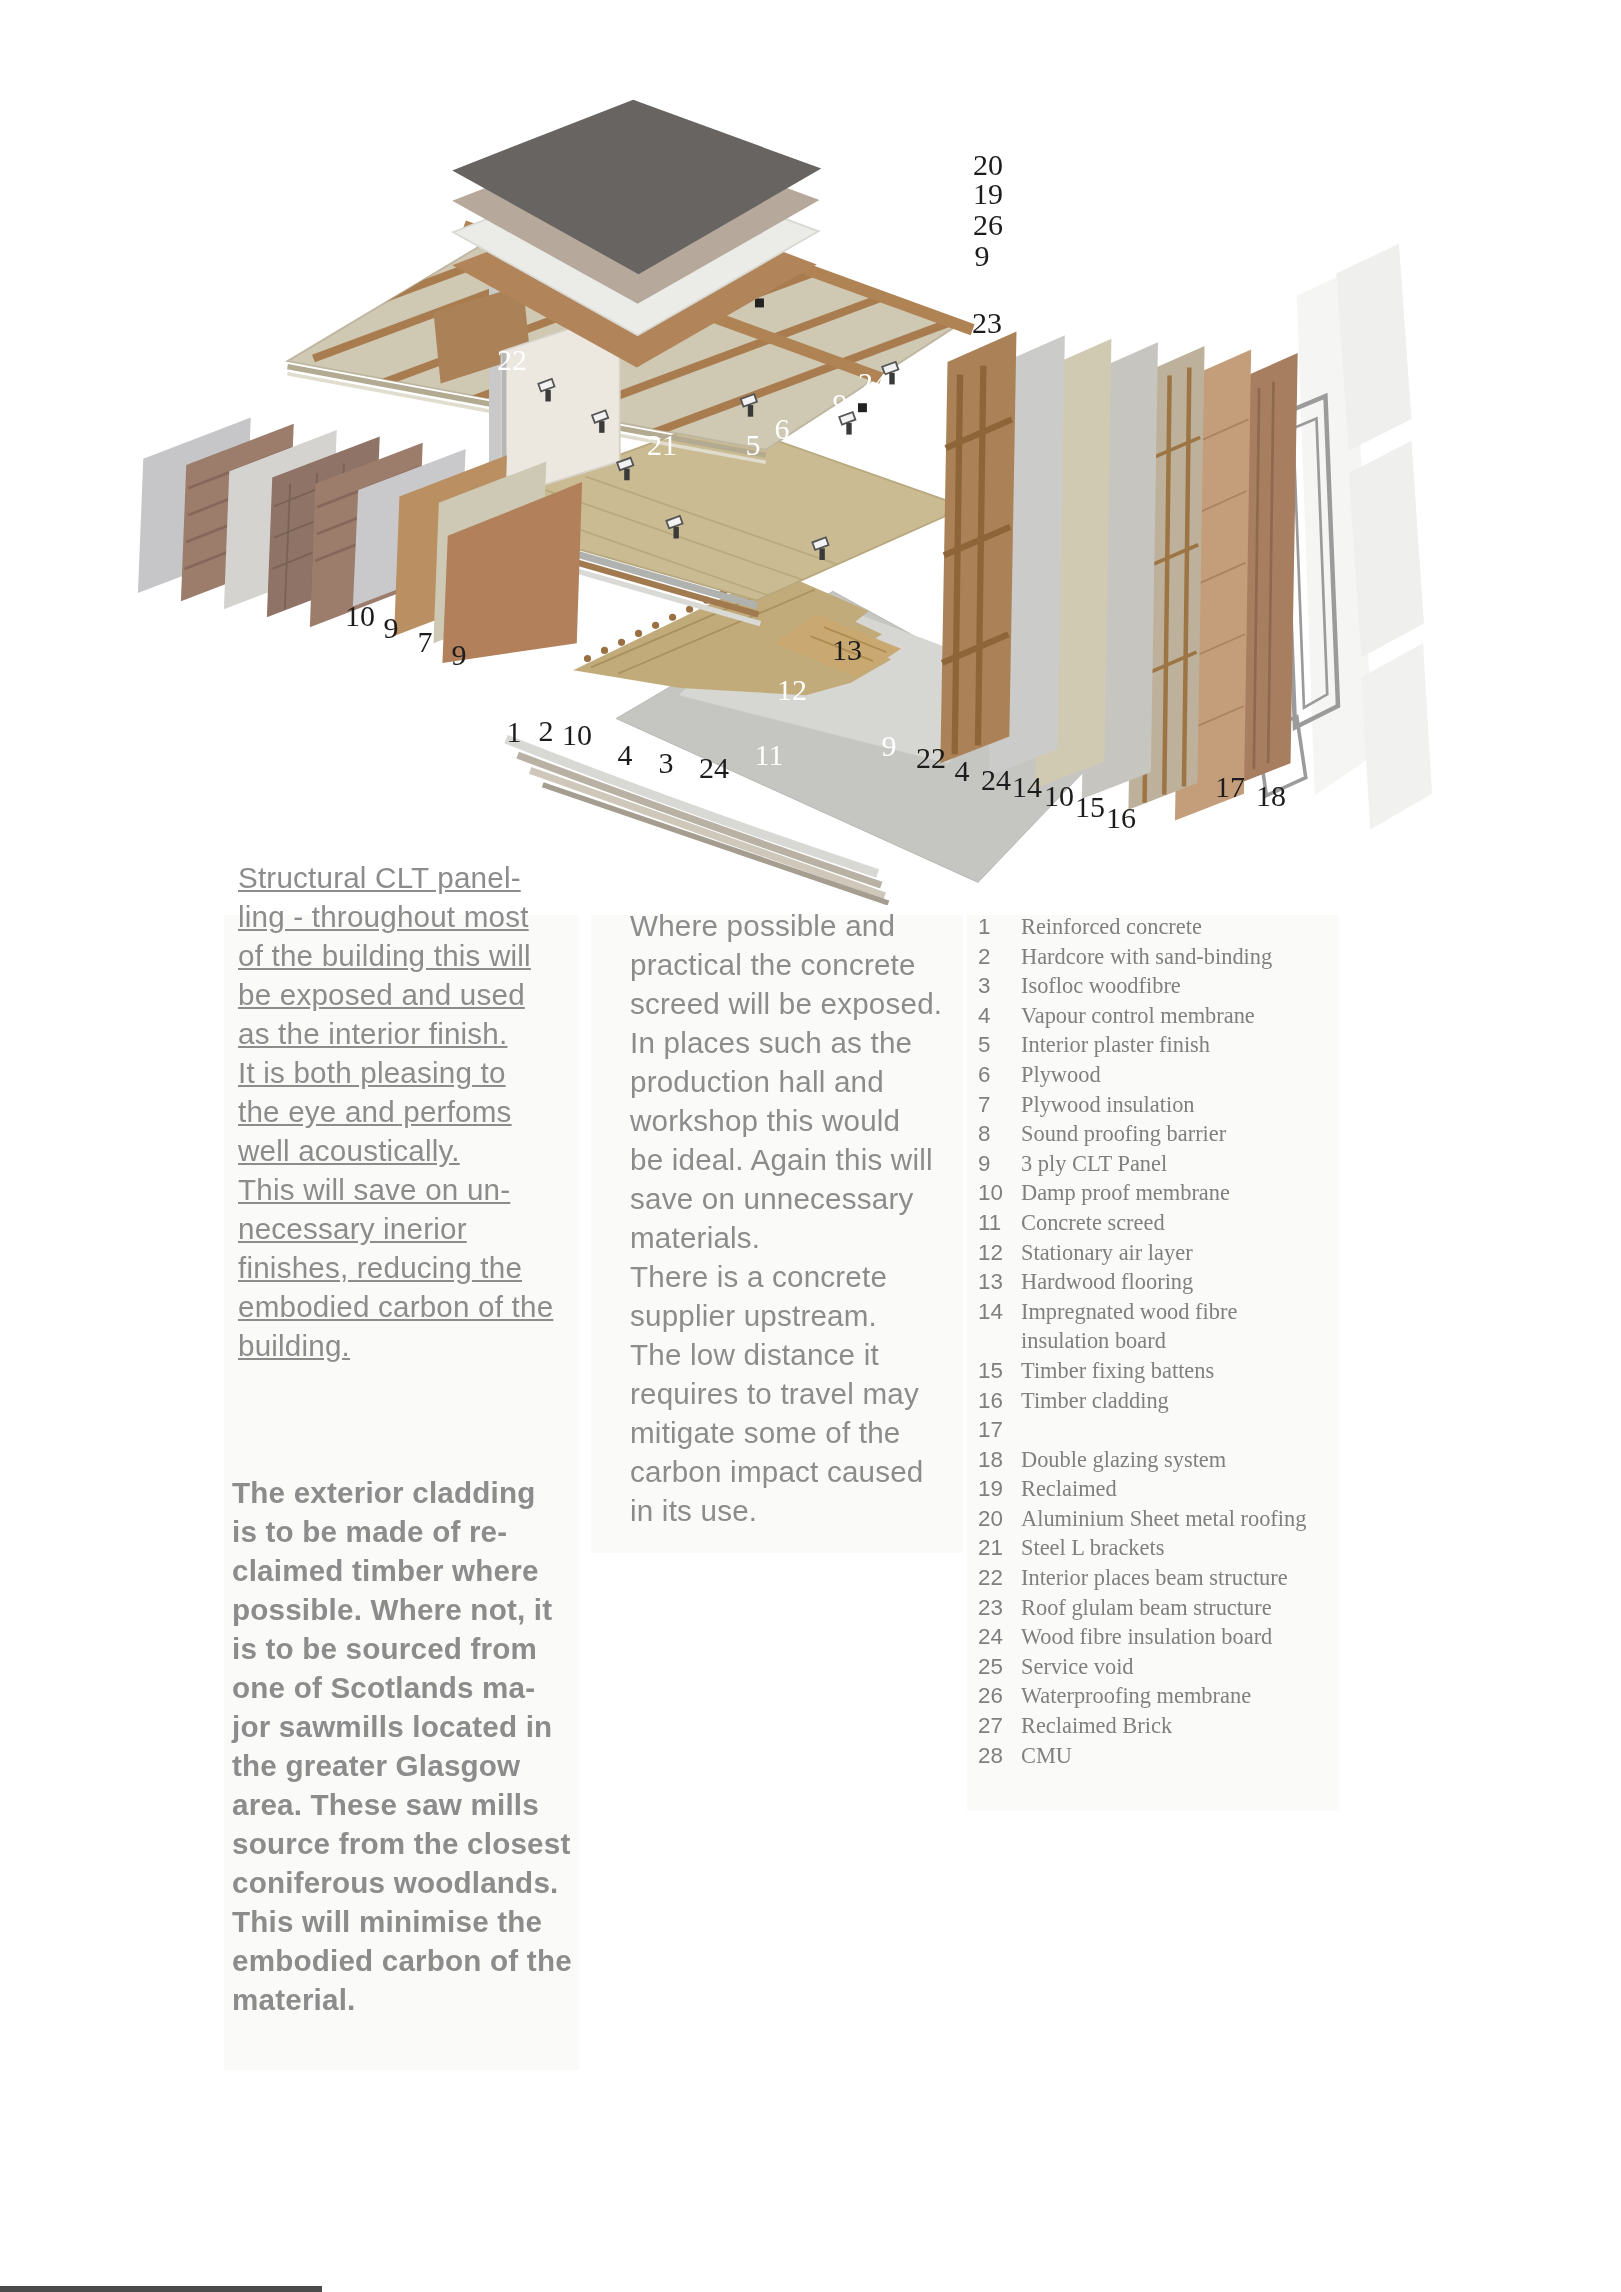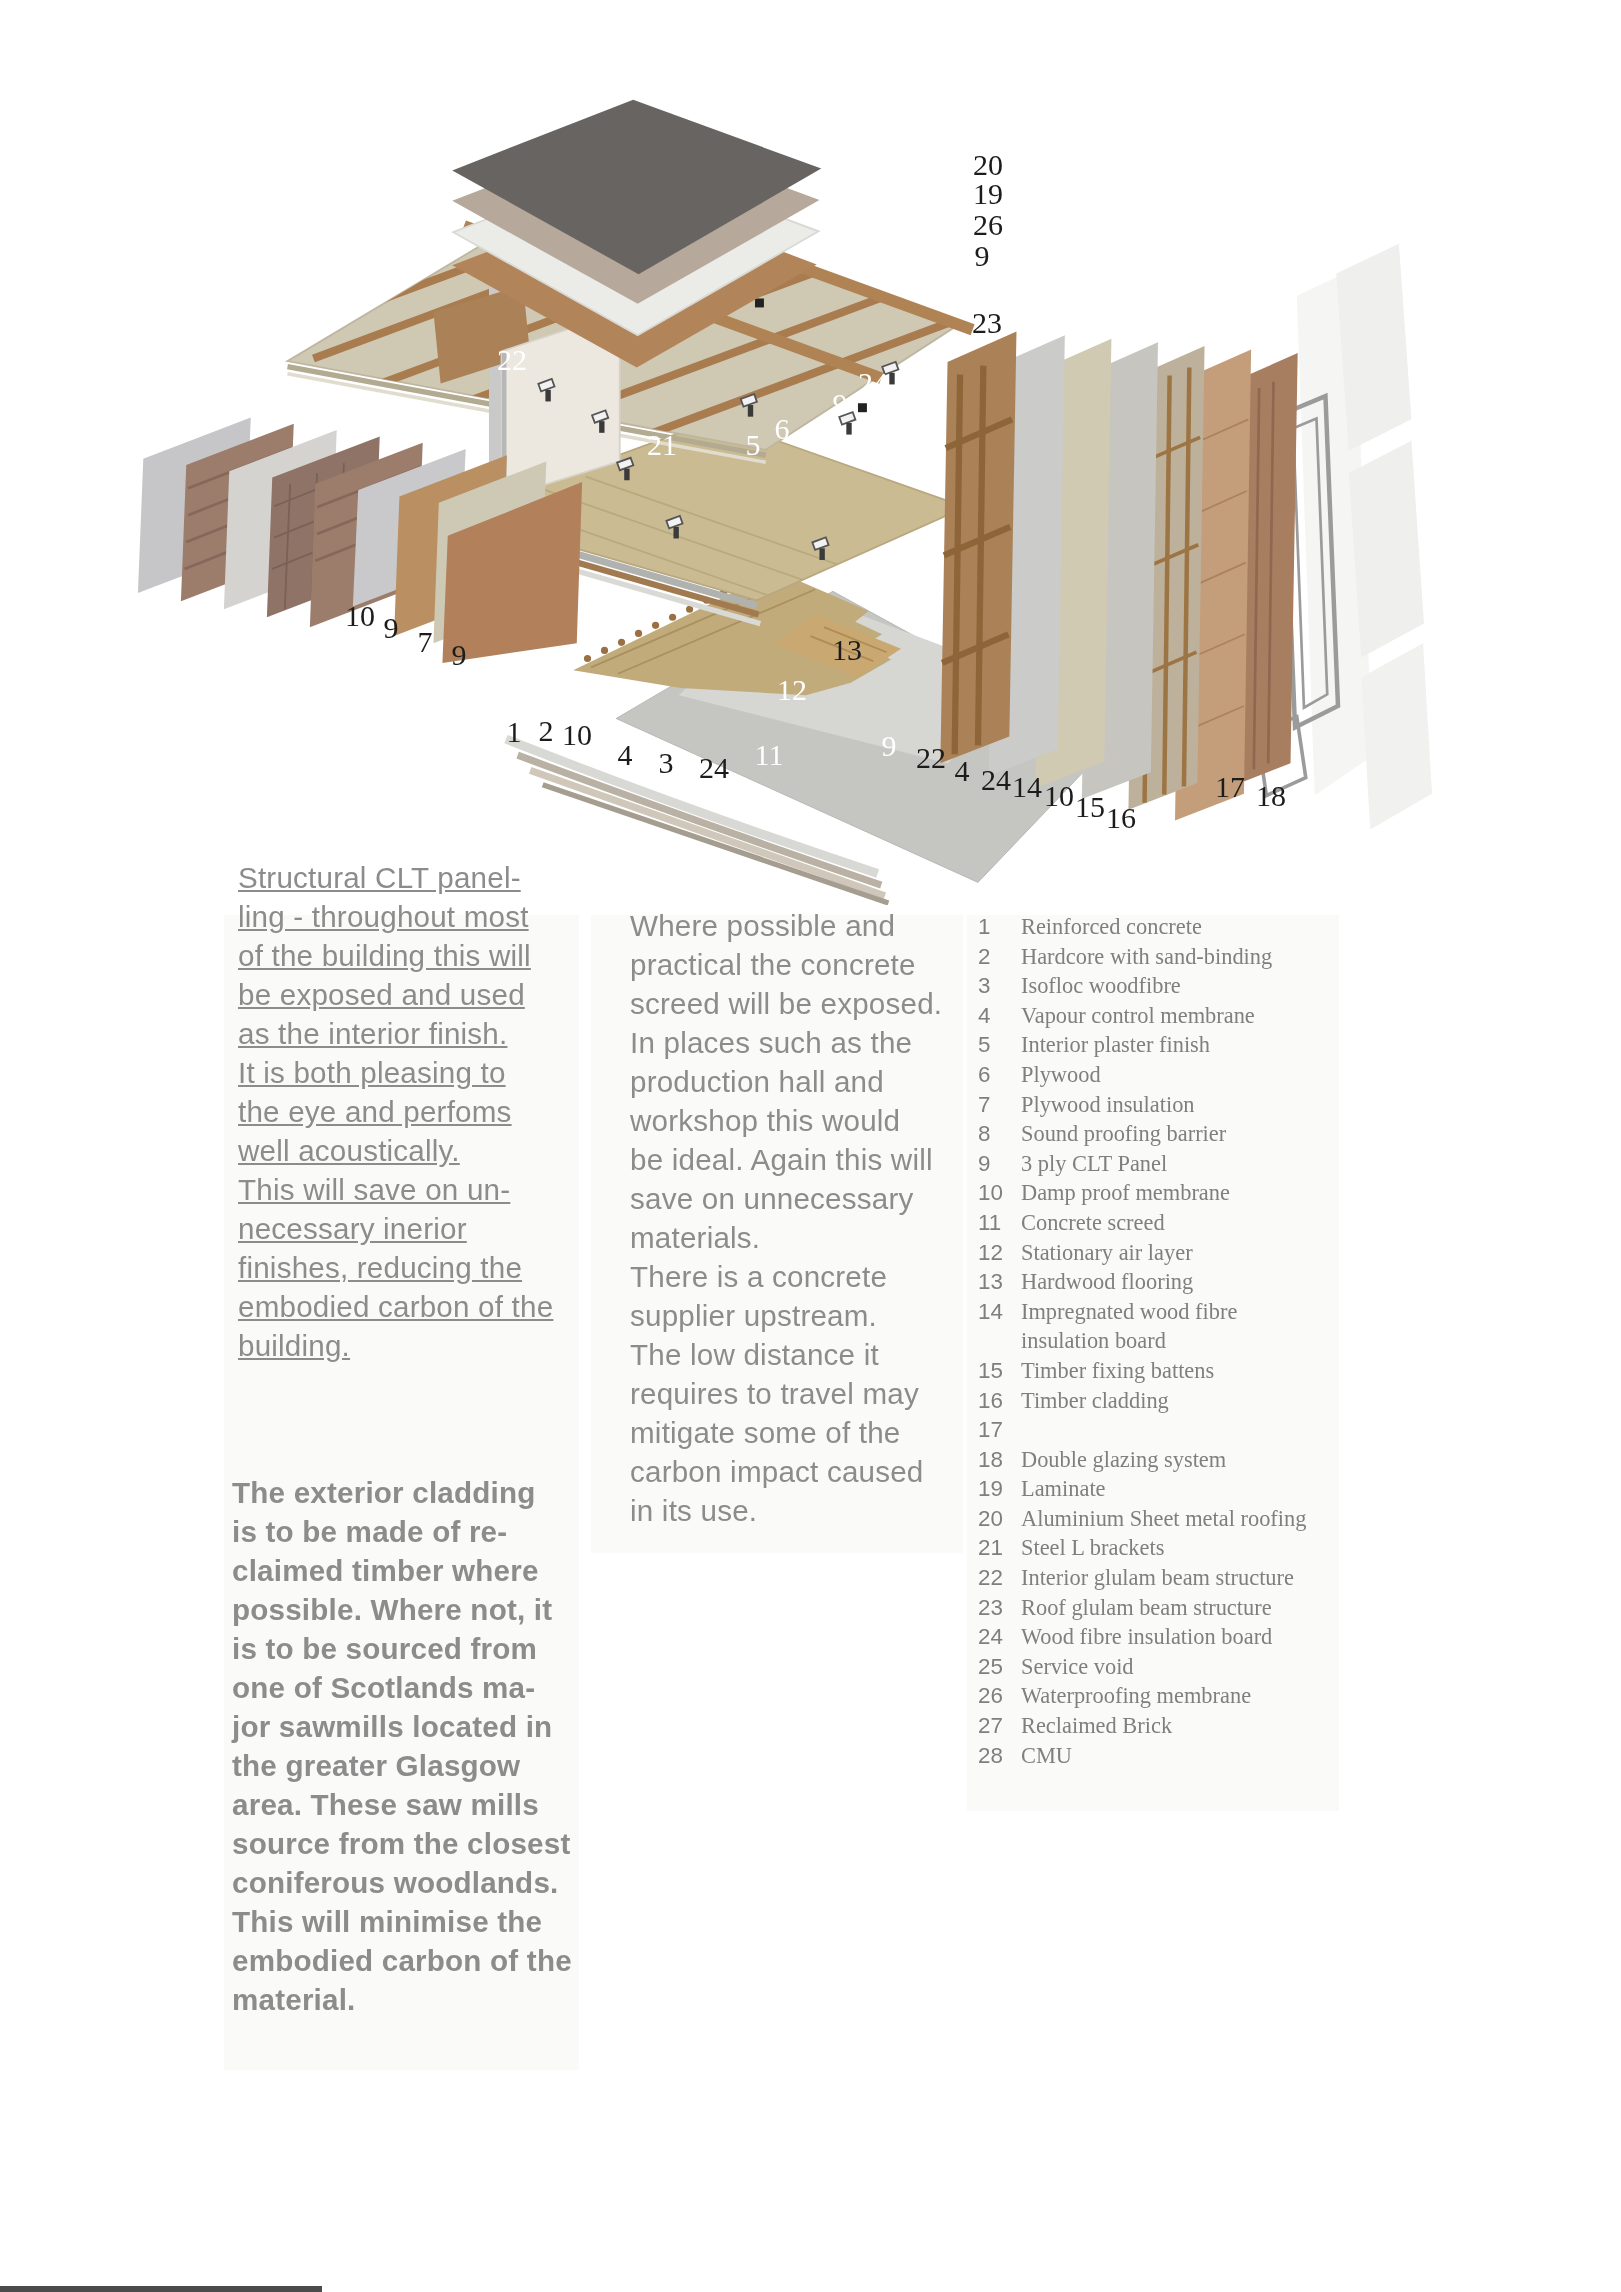--- a/index.html
+++ b/index.html
@@ -431,36 +431,36 @@
       <span class="legend-num">17</span>
     </div>
 
     <div class="legend-row">
       <span class="legend-num">18</span>
       <span class="legend-label">Double glazing system</span>
     </div>
 
     <div class="legend-row">
       <span class="legend-num">19</span>
-      <span class="legend-label">Laminate</span>
+      <span class="legend-label">Reclaimed</span>
     </div>
 
     <div class="legend-row">
       <span class="legend-num">20</span>
       <span class="legend-label">Aluminium Sheet metal roofing</span>
     </div>
 
     <div class="legend-row">
       <span class="legend-num">21</span>
       <span class="legend-label">Steel L brackets</span>
     </div>
 
     <div class="legend-row">
       <span class="legend-num">22</span>
-      <span class="legend-label">Interior glulam beam structure</span>
+      <span class="legend-label">Interior places beam structure</span>
     </div>
 
     <div class="legend-row">
       <span class="legend-num">23</span>
       <span class="legend-label">Roof glulam beam structure</span>
     </div>
 
     <div class="legend-row">
       <span class="legend-num">24</span>
       <span class="legend-label">Wood fibre insulation board</span>

